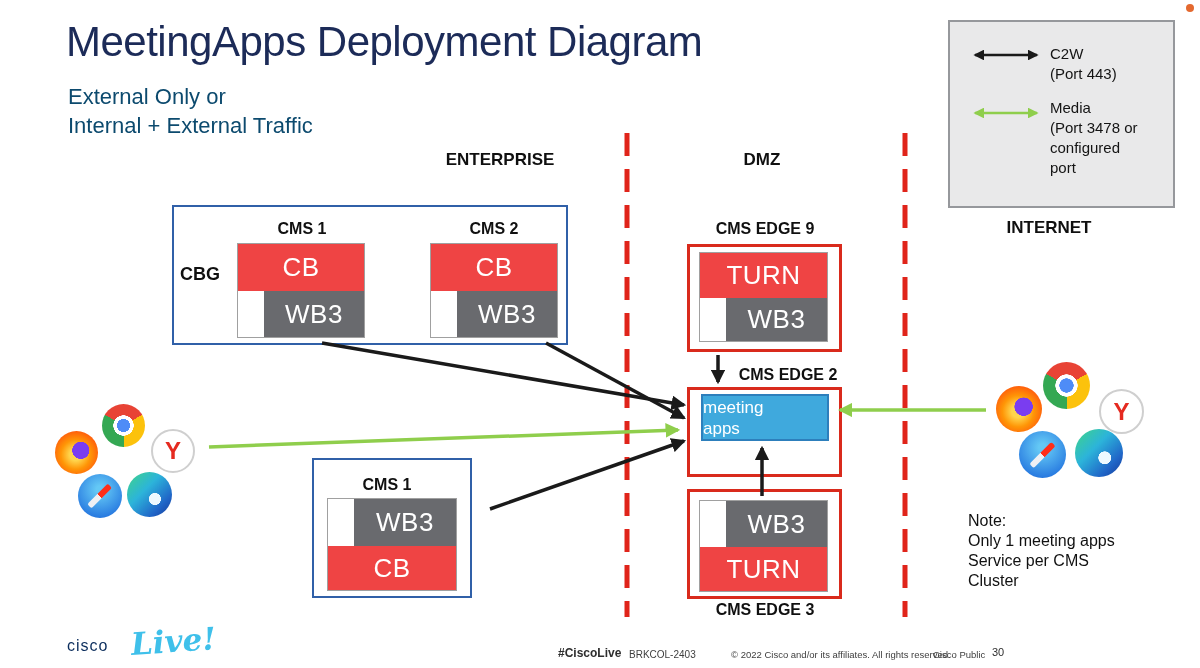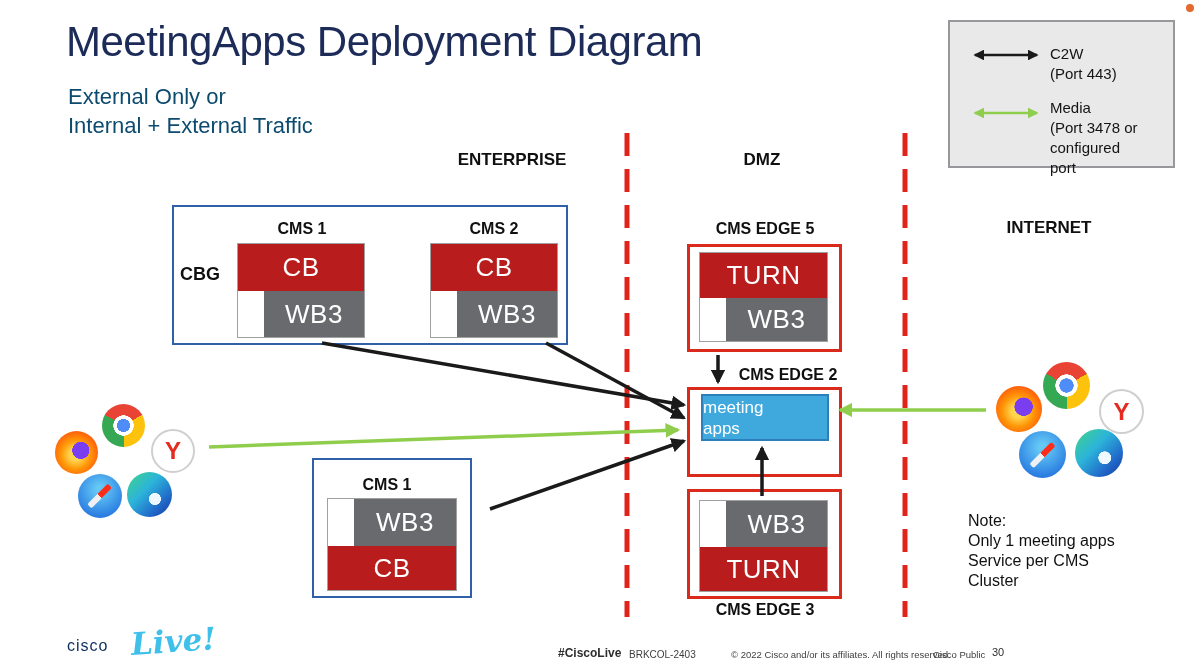--- a/index.html
+++ b/index.html
@@ -5,37 +5,37 @@
   html,body{margin:0;padding:0;background:#fff;}
   .slide{position:relative;width:1200px;height:668px;background:#ffffff;overflow:hidden;
          font-family:"Liberation Sans", sans-serif;}
   .abs{position:absolute;}
 
   .title{position:absolute;left:66px;top:18px;font-size:42px;font-weight:500;color:#1c2b58;letter-spacing:-0.5px;}
   .subtitle{position:absolute;left:68px;top:82px;font-size:22px;color:#0c4a6e;line-height:29px;}
   .recdot{position:absolute;left:1186px;top:4px;width:8px;height:8px;border-radius:50%;background:#e4692f;}
 
   
-  .legend{position:absolute;left:948px;top:20px;width:227px;height:148px;background:#e9e9ea;
+  .legend{position:absolute;left:948px;top:20px;width:227px;height:188px;background:#e9e9ea;
           border:2px solid #96989c;box-sizing:border-box;}
   .leg-svg{position:absolute;left:16px;width:80px;height:14px;overflow:visible;}
   .leg-text{position:absolute;left:100px;font-size:15px;color:#141414;line-height:20px;}
 
   
   .zone{position:absolute;width:170px;text-align:center;font-size:17px;font-weight:bold;color:#101010;}
 
   
   .bluebox{position:absolute;border:2px solid #3060a8;box-sizing:border-box;background:transparent;}
   
   .redbox{position:absolute;border:3px solid #d92a1c;box-sizing:border-box;}
 
   .nlabel{position:absolute;font-size:16px;font-weight:bold;color:#101010;text-align:center;width:160px;}
   .stack{position:absolute;border:1px solid rgba(45,45,45,0.45);box-sizing:border-box;}
   .half{display:flex;align-items:center;justify-content:center;color:#fff;font-size:26px;letter-spacing:0.5px;}
-  .blue{background:#b91c1c;}
+  .blue{background:#ef4444;}
   .gray{background:#696a6e;margin-left:26px;}
   .mapps{position:absolute;background:#3fa9dd;border:2px solid #2d7fbc;box-sizing:border-box;
          display:flex;flex-direction:column;align-items:flex-start;justify-content:center;
          color:#fff;font-size:17px;line-height:21px;}
 
   .note{position:absolute;left:968px;top:511px;font-size:16px;color:#111;line-height:20px;}
 
   
   .bicon{position:absolute;border-radius:50%;}
   .chrome{background:
@@ -100,21 +100,21 @@
       <line x1="9" y1="7" x2="71" y2="7" stroke-width="2.6" marker-start="url(#ah-green)" marker-end="url(#ah-green)" stroke="#8fce4c"></line>
     </svg>
     <div class="leg-text" style="top:76px">
       <div>Media</div>
       <div>(Port 3478 or</div>
       <div>configured</div>
       <div>port</div>
     </div>
   </div>
 
-  <div class="zone" style="left:427px;top:150px">ENTERPRISE</div>
+  <div class="zone" style="left:415px;top:150px">ENTERPRISE</div>
   <div class="zone" style="left:677px;top:150px">DMZ</div>
   <div class="zone" style="left:964px;top:218px">INTERNET</div>
 
   <div class="bluebox" style="left:172px;top:205px;width:396px;height:140px"></div>
   <div class="abs" style="left:180px;top:264px;font-size:18px;font-weight:bold;color:#101010">CBG</div>
 
   <div class="nlabel" style="left:222px;top:220px">CMS 1</div>
   <div class="stack" style="left:237px;top:243px;width:128px;height:95px">
     <div class="half blue" style="height:47px">CB</div>
     <div class="half gray" style="height:46px">WB3</div>
@@ -126,21 +126,21 @@
     <div class="half gray" style="height:46px">WB3</div>
   </div>
 
   <div class="bluebox" style="left:312px;top:458px;width:160px;height:140px"></div>
   <div class="nlabel" style="left:307px;top:476px">CMS 1</div>
   <div class="stack" style="left:327px;top:498px;width:130px;height:93px">
     <div class="half gray" style="height:47px">WB3</div>
     <div class="half blue" style="height:44px">CB</div>
   </div>
 
-  <div class="nlabel" style="left:685px;top:220px">CMS EDGE 5</div>
+  <div class="nlabel" style="left:685px;top:220px">CMS EDGE 9</div>
   <div class="redbox" style="left:687px;top:244px;width:155px;height:108px"></div>
   <div class="stack" style="left:699px;top:252px;width:129px;height:90px">
     <div class="half blue" style="height:45px">TURN</div>
     <div class="half gray" style="height:43px">WB3</div>
   </div>
 
   <div class="nlabel" style="left:708px;top:366px">CMS EDGE 2</div>
   <div class="redbox" style="left:687px;top:387px;width:155px;height:90px"></div>
   <div class="mapps" style="left:701px;top:394px;width:128px;height:47px">
     <div>meeting</div>

